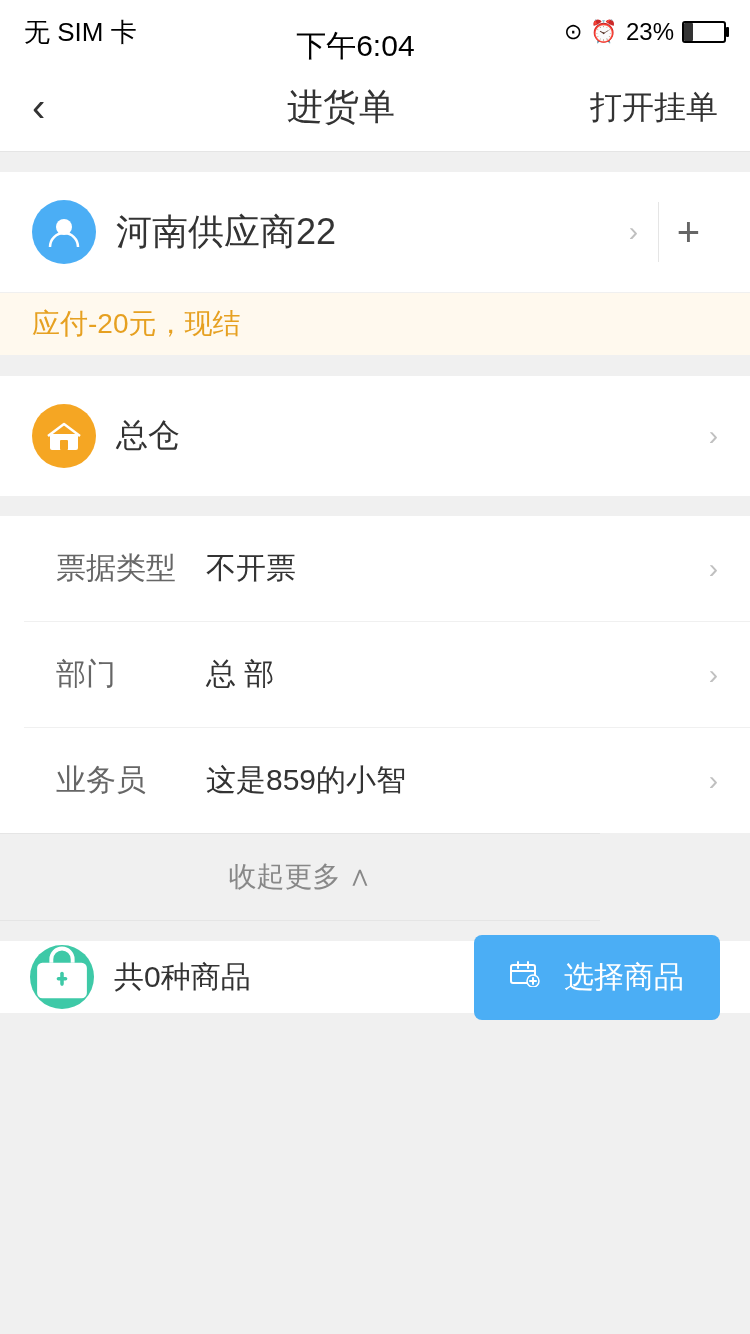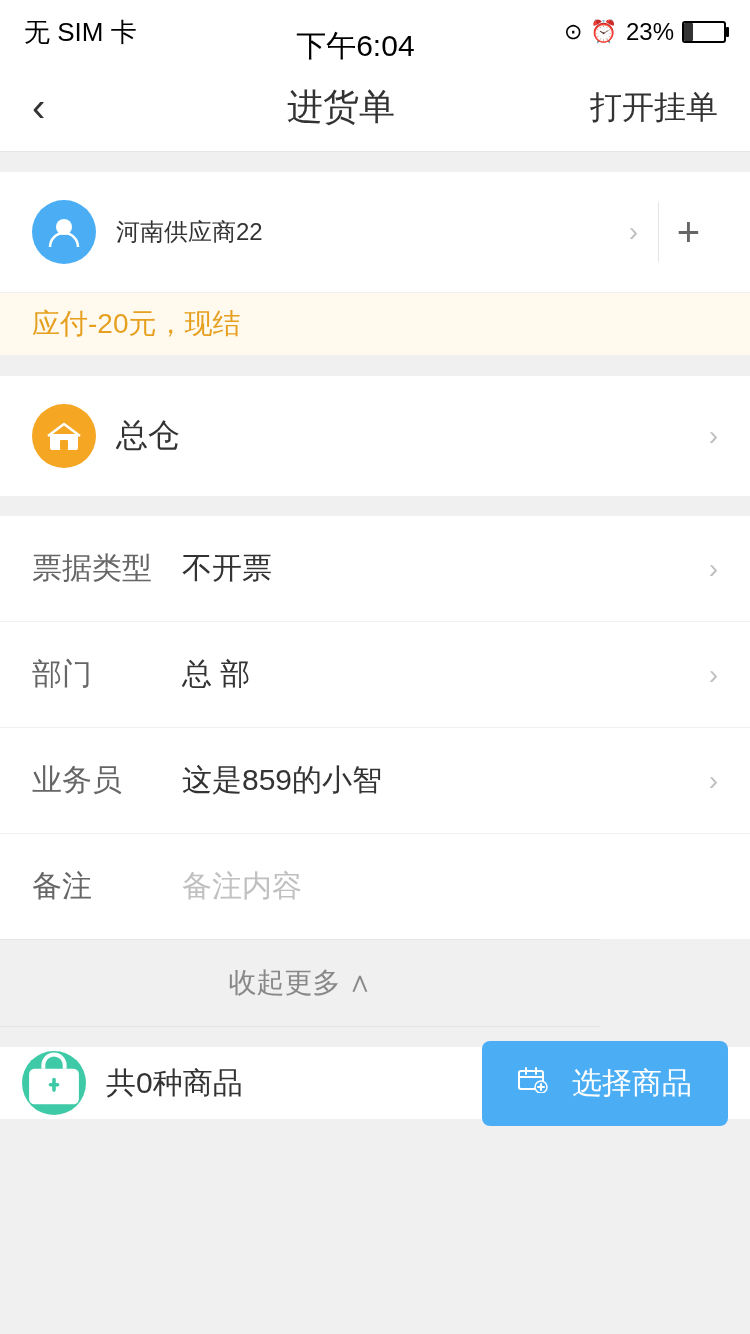--- a/index.html
+++ b/index.html
@@ -85,21 +85,21 @@
       background: #4baef5;
       display: flex;
       align-items: center;
       justify-content: center;
       margin-right: 20px;
       flex-shrink: 0;
     }
     .supplier-avatar svg { width: 38px; height: 38px; }
     .supplier-name {
       flex: 1;
-      font-size: 24px;
+      font-size: 36px;
       color: #333;
     }
     .chevron-icon {
       color: #c0c0c0;
       font-size: 28px;
       margin-right: 0;
     }
     .supplier-add-btn {
       width: 60px;
       height: 60px;
@@ -144,20 +144,21 @@
     .warehouse-name {
       flex: 1;
       font-size: 32px;
       color: #333;
     }
 
     
     .form-section {
       background: #fff;
       width: 750px;
+      padding-left: 24px;
     }
     .form-row {
       display: flex;
       align-items: center;
       padding: 32px 32px;
       border-bottom: 1px solid #f0f0f0;
       min-height: 100px;
     }
     .form-row:last-child {
       border-bottom: none;
@@ -198,21 +199,21 @@
       border-bottom: 1px solid #e5e5e5;
     }
 
     
     .bottom-bar {
       background: #fff;
       width: 750px;
       height: 72px;
       display: flex;
       align-items: center;
-      padding: 0 22px;
+      padding: 0 30px;
     }
     .product-icon {
       width: 64px;
       height: 64px;
       border-radius: 50%;
       background: #3ec9a7;
       display: flex;
       align-items: center;
       justify-content: center;
       margin-right: 20px;
@@ -324,24 +325,20 @@
     <span class="form-value">总 部</span>
     <span class="form-chevron">›</span>
   </div>
 
   <div class="form-row">
     <span class="form-label">业务员</span>
     <span class="form-value">这是859的小智</span>
     <span class="form-chevron">›</span>
   </div>
 
-  <div class="form-row">
-    <span class="form-label">备注</span>
-    <span class="form-value placeholder">备注内容</span>
-  </div>
 </div>
 
 <div class="collapse-btn">收起更多 ∧</div>
 
 <div class="section-divider"></div>
 
 <div class="bottom-bar">
   <div class="product-icon">
     <svg viewBox="0 0 36 36" fill="none" xmlns="http://www.w3.org/2000/svg">
       <rect x="4" y="10" width="28" height="20" rx="3" fill="#fff"></rect>

